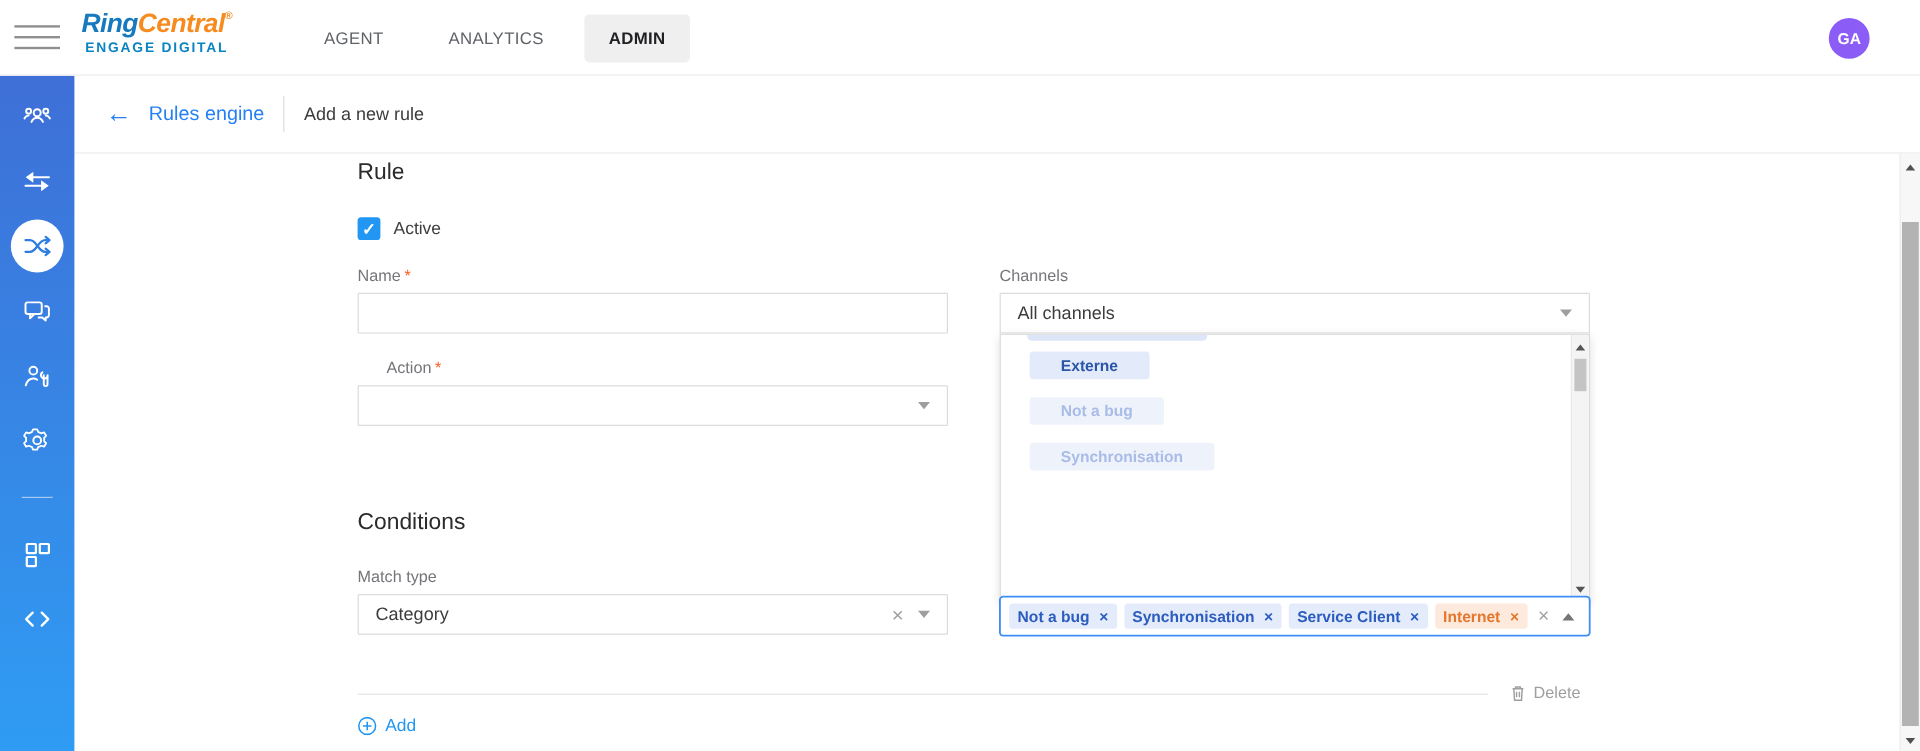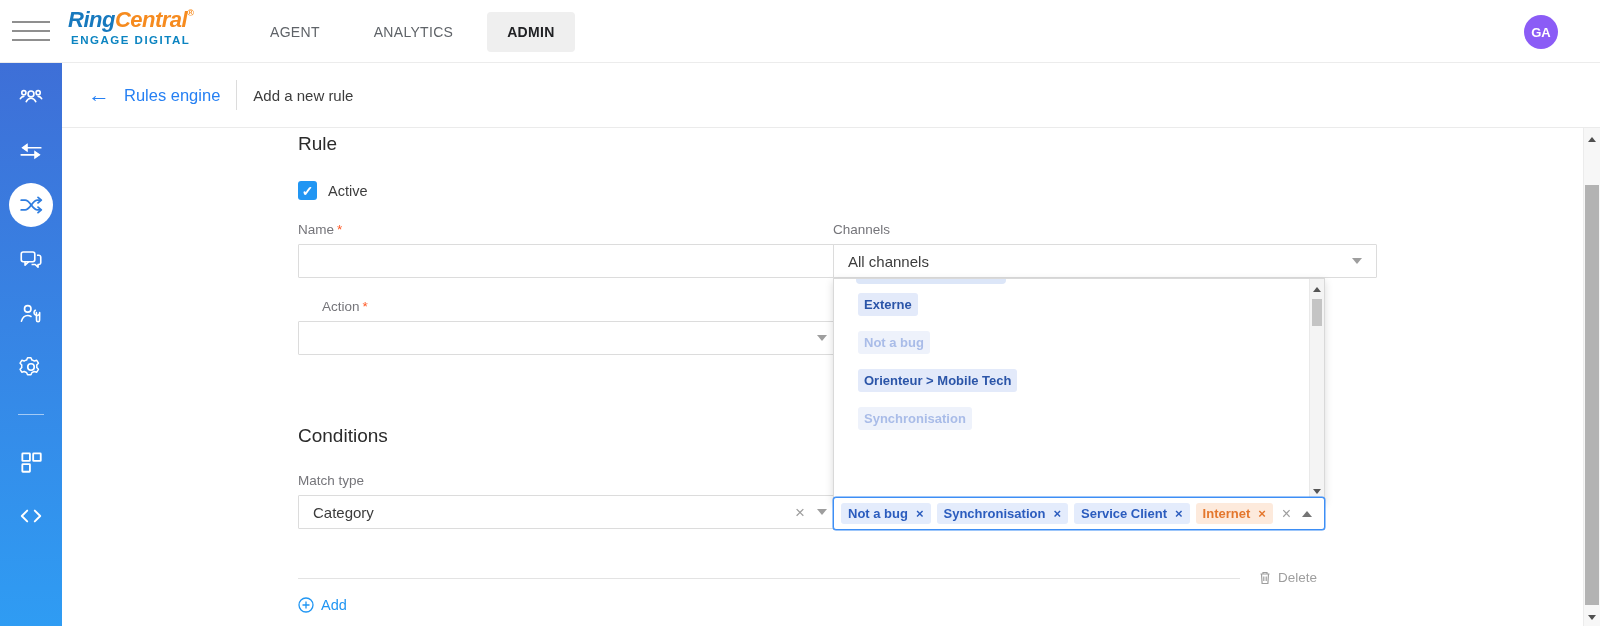--- a/index.html
+++ b/index.html
@@ -38,21 +38,21 @@
               border-bottom:1px solid #ebebeb; display:flex; align-items:center; z-index:20; }
   .back-arrow { margin-left:26px; color:#2680f3; font-size:22px; cursor:pointer; line-height:1; }
   .crumb-link { margin-left:14px; color:#2680f3; font-size:16.5px; cursor:pointer; }
   .crumb-sep { width:1px; height:30px; background:#dcdcdc; margin:0 16px; }
   .crumb-current { color:#3c3c3c; font-size:15px; }
 
   
   .section-title { position:absolute; font-size:19px; color:#2b2b2b; }
   .field-label { position:absolute; font-size:13.5px; color:#75757a; }
   .req { color:#ff5722; margin-left:3px; }
-  .input, .select { position:absolute; height:34px; width:544px; border:1px solid #dcdcdc; border-radius:1px;
+  .input, .select { position:absolute; height:34px; width:492px; border:1px solid #dcdcdc; border-radius:1px;
                     background:#fff; font-size:15px; color:#3c3c3c; }
   .select { display:flex; align-items:center; padding:0 14px; cursor:pointer; }
   .select .grow { flex:1; }
   .caret-down { width:0; height:0; border-left:5px solid transparent; border-right:5px solid transparent;
                 border-top:6px solid #9e9e9e; }
   .caret-up { width:0; height:0; border-left:5px solid transparent; border-right:5px solid transparent;
               border-bottom:6px solid #757575; }
   .clear-x { color:#9e9e9e; font-size:17px; margin-right:12px; cursor:pointer; line-height:1; }
 
   .checkbox { position:absolute; left:298px; top:181px; width:19px; height:19px; background:#2196f3;
@@ -61,21 +61,21 @@
   .checkbox-label { position:absolute; left:328px; top:183px; font-size:14.5px; color:#3d3d3d; }
 
   
   .dd-panel { position:absolute; left:833px; top:278px; width:492px; height:224px; background:#fff;
               border:1px solid #d9d9d9; box-shadow:0 3px 8px rgba(0,0,0,0.15); z-index:15; overflow:hidden; }
   .dd-scrollwrap { position:absolute; left:0; top:0; right:15px; bottom:0; overflow:hidden; }
   .dd-sliver { position:absolute; left:22px; top:0; width:150px; height:5px; background:#dce6f8;
                border-radius:0 0 4px 4px; }
   .dd-options { position:absolute; left:0; top:6px; right:0; }
   .dd-option { height:38px; display:flex; align-items:center; padding-left:24px; cursor:pointer; }
-  .opt-tag { font-size:13px; font-weight:bold; padding:4px 6px; border-radius:3px;
+  .opt-tag { font-size:13px; font-weight:bold; padding:4px 26px; border-radius:3px;
              background:#e3eafa; color:#2b55a8; }
   .dd-option.st-highlighted { background:#128af9; }
   .dd-option.st-highlighted .opt-tag { background:#fdfdff; color:#2b55a8; }
   .dd-option.st-selected .opt-tag { background:#eef2fb; color:#a9bce8; cursor:default; }
   .dd-group { margin-top:14px; padding-left:16px; font-size:12.5px; font-weight:bold;
               color:#8b929e; letter-spacing:0.4px; }
   .dd-scrollbar { position:absolute; right:0; top:0; width:15px; height:100%; background:#f4f4f4;
                   border-left:1px solid #e9e9e9; }
   .dd-sb-up { position:absolute; top:8px; left:3px; width:0; height:0; border-left:4px solid transparent;
               border-right:4px solid transparent; border-bottom:5px solid #555; }
@@ -237,23 +237,20 @@
 <div class="dd-panel">
   <div class="dd-scrollwrap">
     <div class="dd-sliver"></div>
     <div class="dd-options">
         <div class="dd-option st-normal">
     <span class="opt-tag">Externe</span>
   </div>
         <div class="dd-option st-selected">
     <span class="opt-tag">Not a bug</span>
   </div>
-        <div class="dd-option st-normal">
-    <span class="opt-tag">Orienteur &gt; Mobile Tech</span>
-  </div>
         <div class="dd-option st-selected">
     <span class="opt-tag">Synchronisation</span>
   </div>
       </div>
   </div>
   <div class="dd-scrollbar">
     <div class="dd-sb-up"></div>
     <div class="dd-sb-thumb"></div>
     <div class="dd-sb-down"></div>
   </div>

